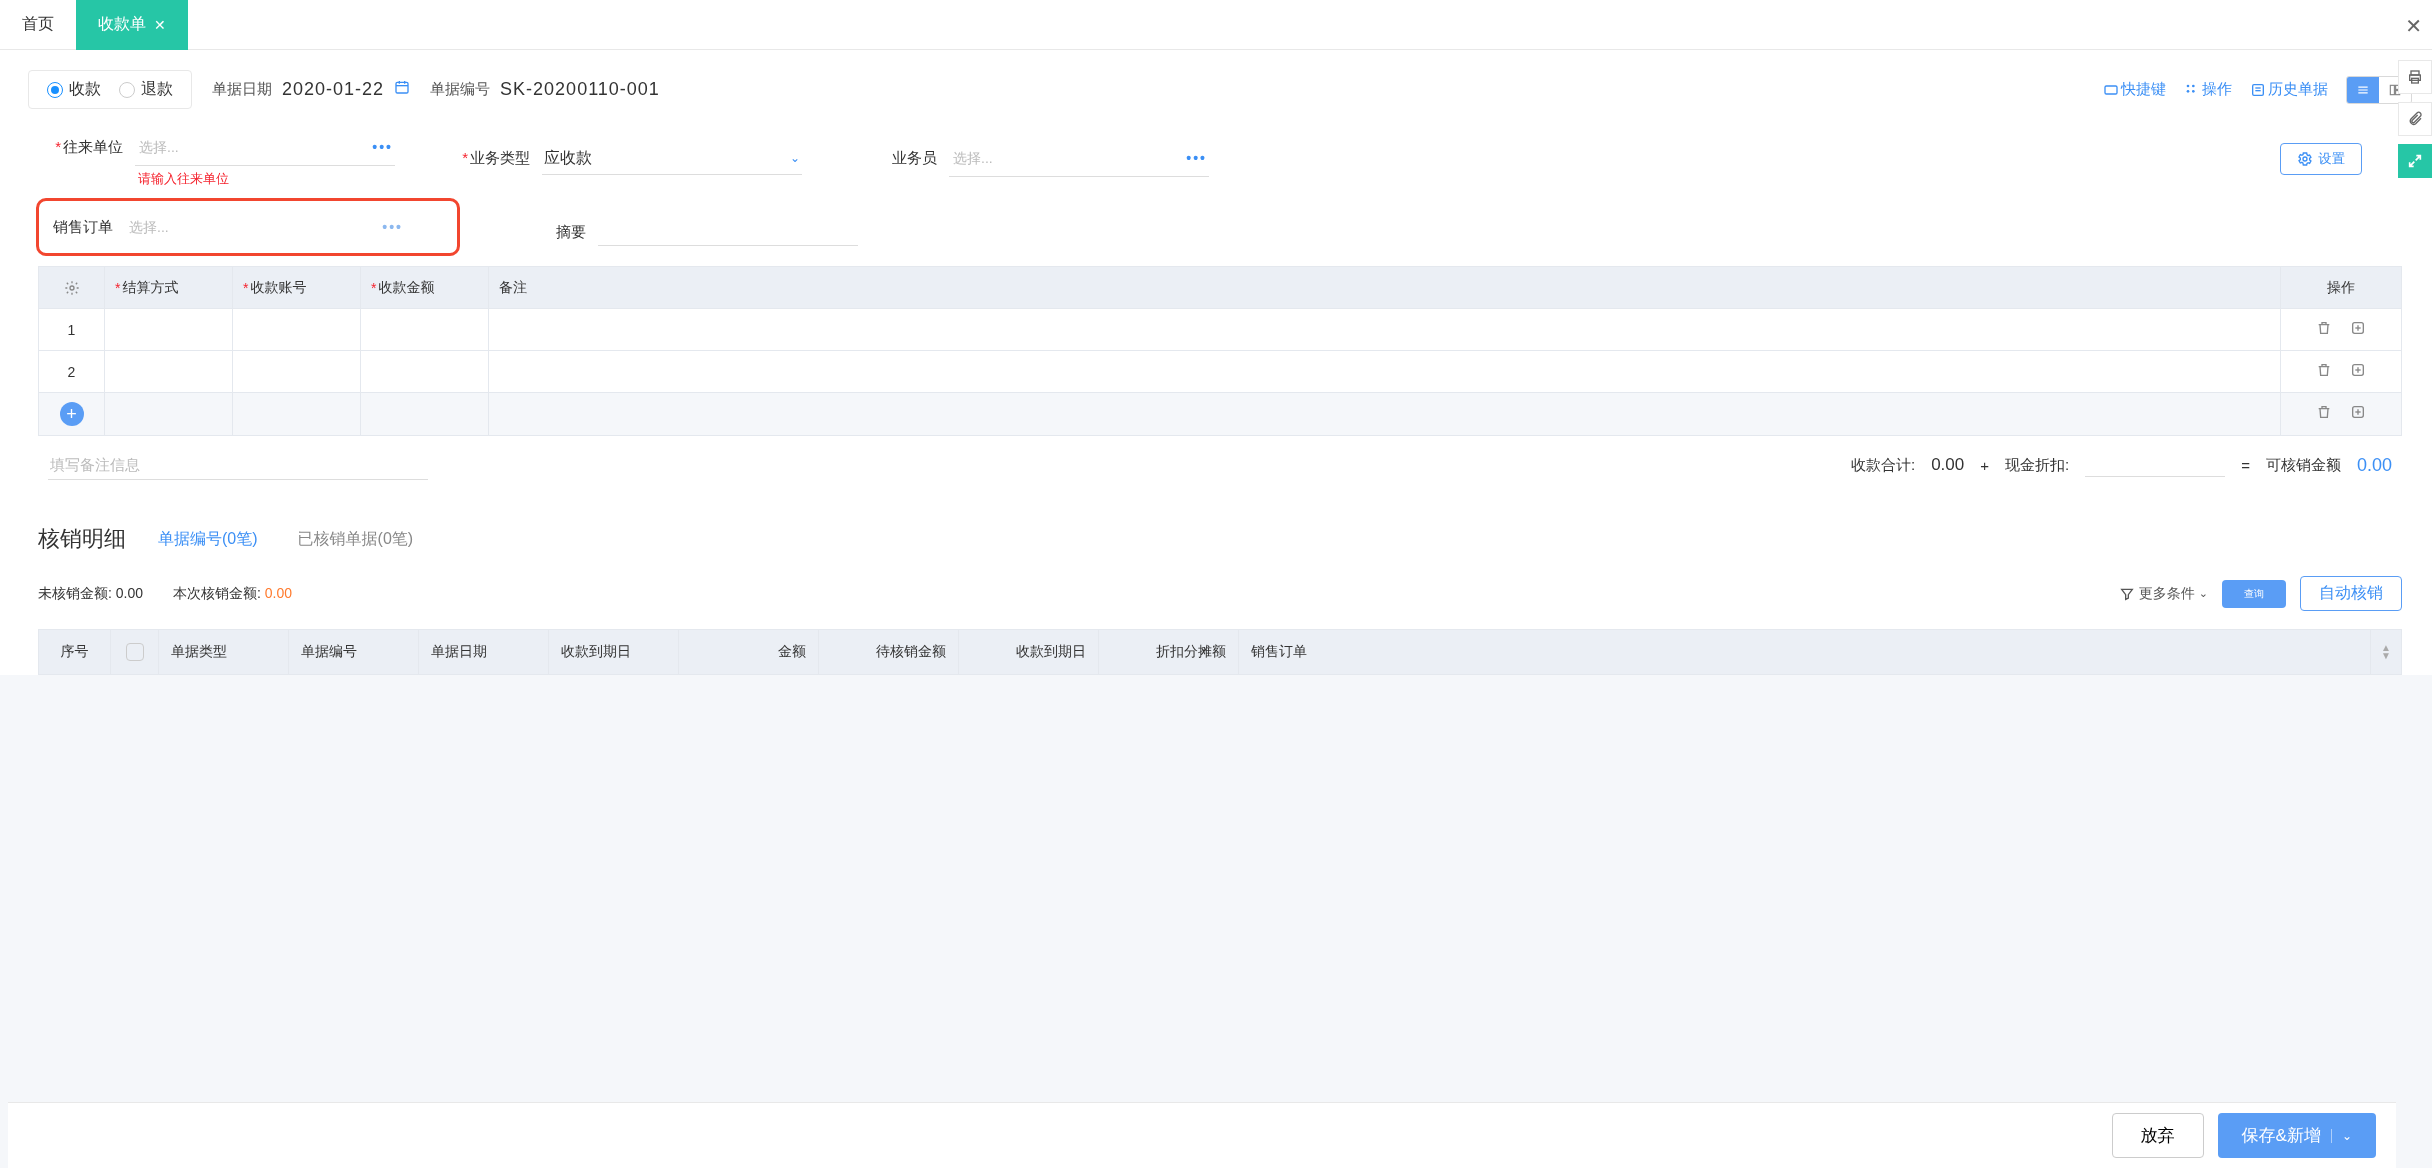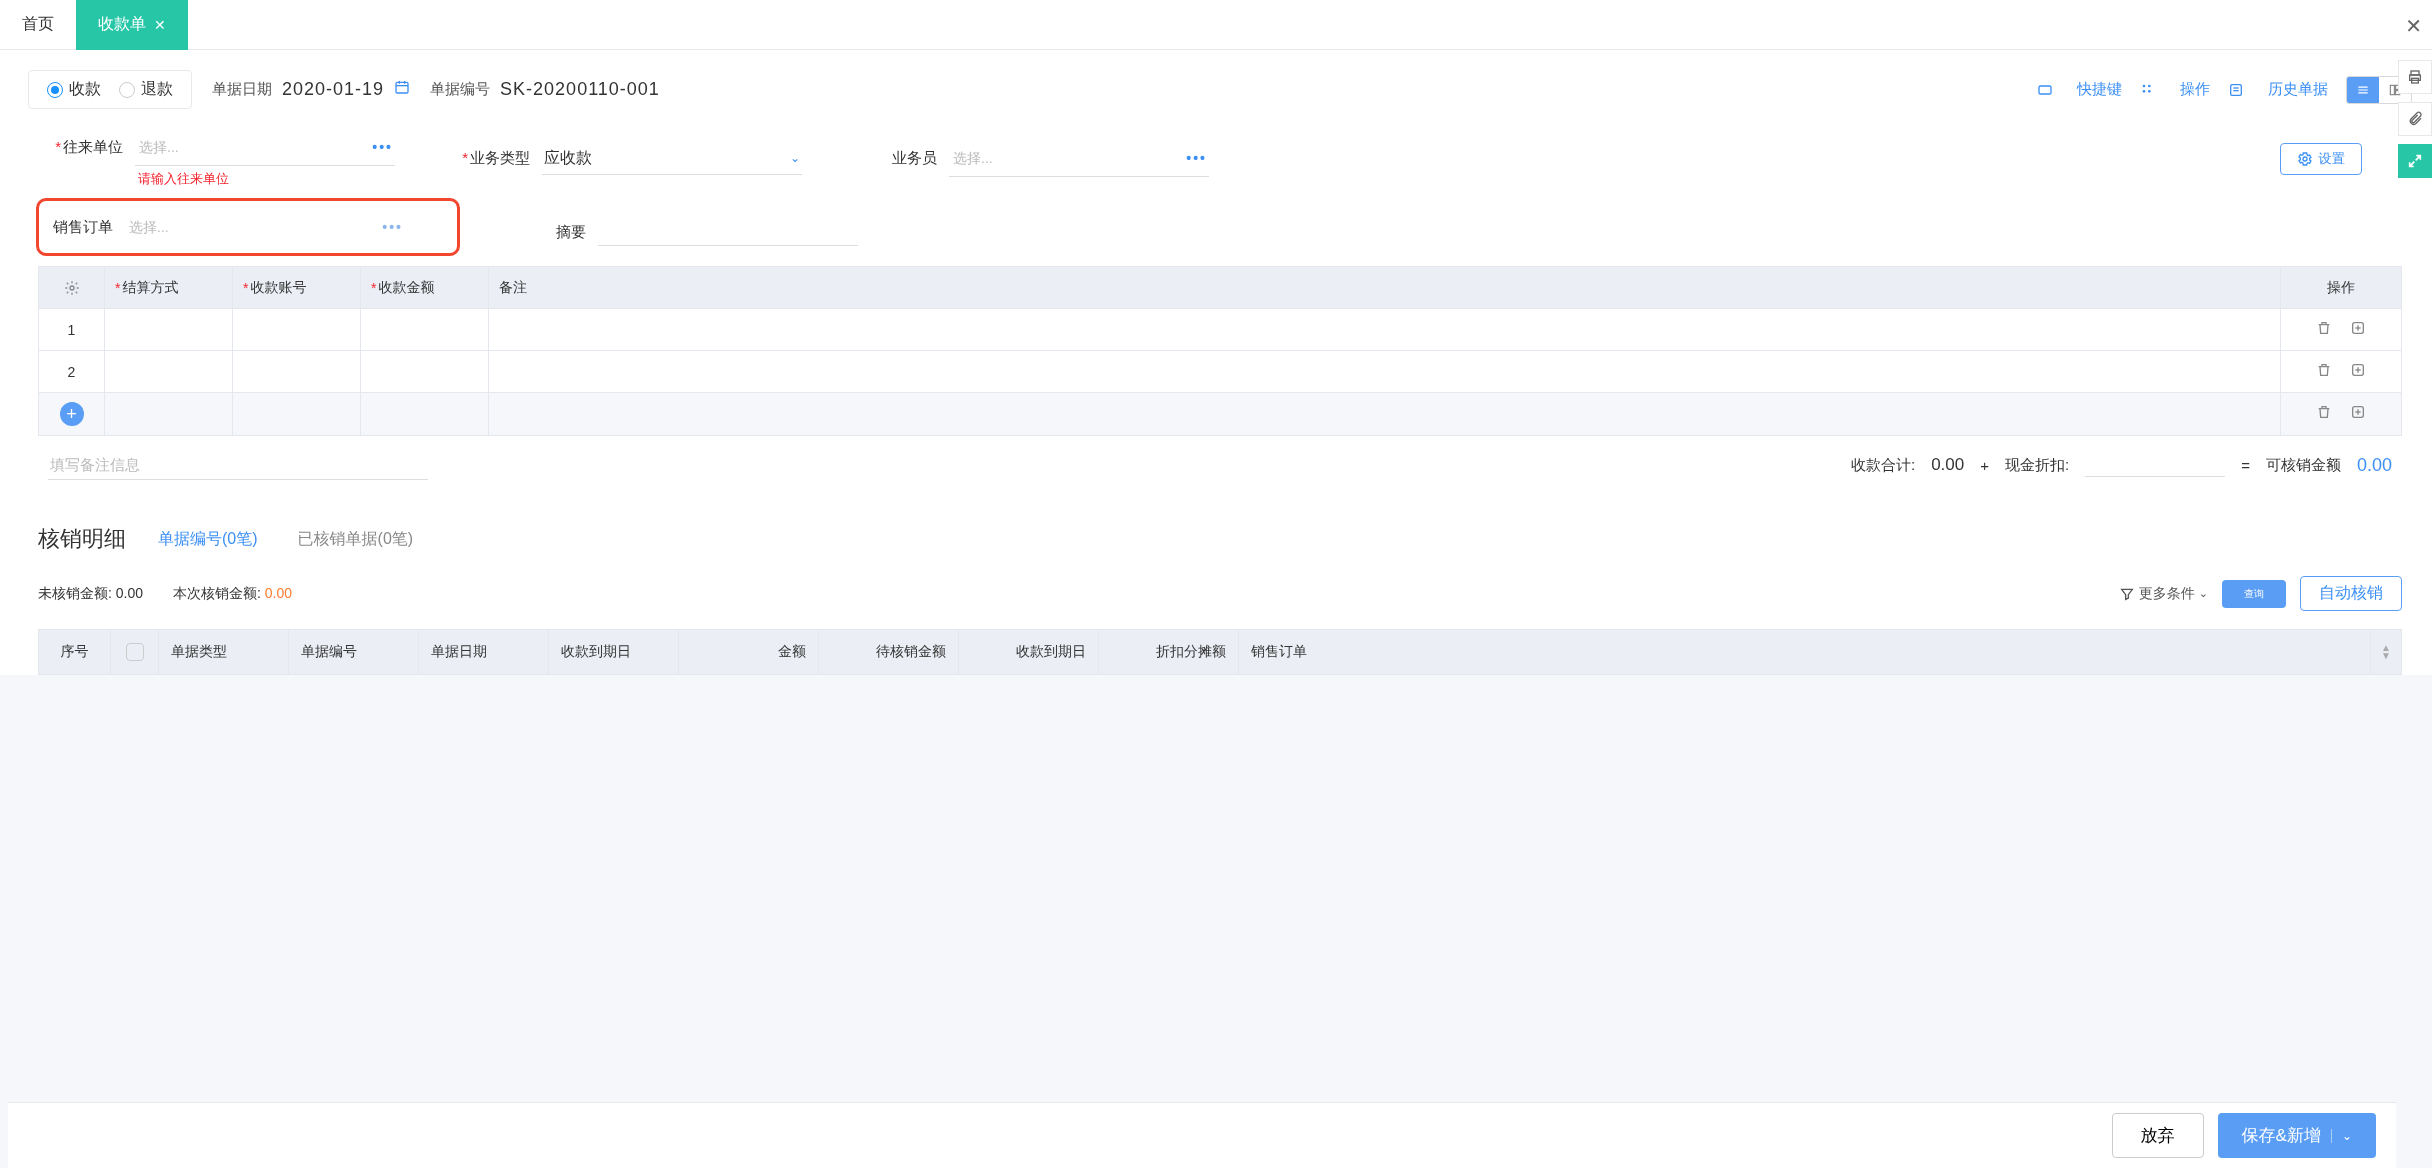--- a/index.html
+++ b/index.html
@@ -19,21 +19,21 @@
 .radio-box { display: flex; align-items: center; gap: 18px; border: 1px solid #e8e8e8; border-radius: 4px; padding: 8px 18px; background: #fff; }
 .radio-item { display: flex; align-items: center; gap: 6px; cursor: pointer; font-size: 16px; }
 .radio-dot { width: 16px; height: 16px; border: 1px solid #ccc; border-radius: 50%; display: inline-flex; align-items: center; justify-content: center; }
 .radio-dot.checked { border-color: #1890ff; }
 .radio-dot.checked::after { content: ''; width: 8px; height: 8px; background: #1890ff; border-radius: 50%; }
 .header-field { display: flex; align-items: center; gap: 10px; }
 .header-field .lbl { font-size: 15px; color: #555; }
 .header-field .val { font-size: 18px; color: #333; letter-spacing: 1px; }
 .cal-icon { color: #3b8ff5; font-size: 18px; }
 .header-actions { margin-left: auto; display: flex; align-items: center; gap: 18px; }
-.ha-item { display: flex; align-items: center; gap: 24px; color: #3b8ff5; cursor: pointer; font-size: 15px; }
+.ha-item { display: flex; align-items: center; gap: 2px; color: #3b8ff5; cursor: pointer; font-size: 15px; }
 .view-toggle { display: flex; border: 1px solid #d9d9d9; border-radius: 3px; overflow: hidden; }
 .vt-btn { width: 32px; height: 26px; display: flex; align-items: center; justify-content: center; cursor: pointer; font-size: 14px; }
 .vt-btn.active { background: #5a9df5; color: #fff; }
 .vt-btn:not(.active) { color: #888; }
 
 
 .form-row { display: flex; align-items: flex-start; padding: 10px 30px; gap: 50px; }
 .form-cell { display: flex; align-items: center; gap: 12px; }
 .form-cell .flabel { min-width: 85px; text-align: right; font-size: 15px; color: #333; }
 .req { color: #f5222d; margin-right: 2px; }
@@ -138,21 +138,21 @@
         <span class="radio-dot checked"></span>
         <span>收款</span>
       </div>
       <div class="radio-item">
         <span class="radio-dot"></span>
         <span>退款</span>
       </div>
     </div>
     <div class="header-field">
       <span class="lbl">单据日期</span>
-      <span class="val">2020-01-19</span>
+      <span class="val">2020-01-22</span>
       <span class="cal-icon">
         <svg class="icon-svg" viewBox="0 0 24 24" fill="none" stroke="currentColor" stroke-width="2">
             <rect x="3" y="5" width="18" height="16" rx="2"></rect>
             <line x1="3" y1="10" x2="21" y2="10"></line>
             <line x1="8" y1="3" x2="8" y2="7"></line>
             <line x1="16" y1="3" x2="16" y2="7"></line>
           </svg>
       </span>
     </div>
     <div class="header-field">

